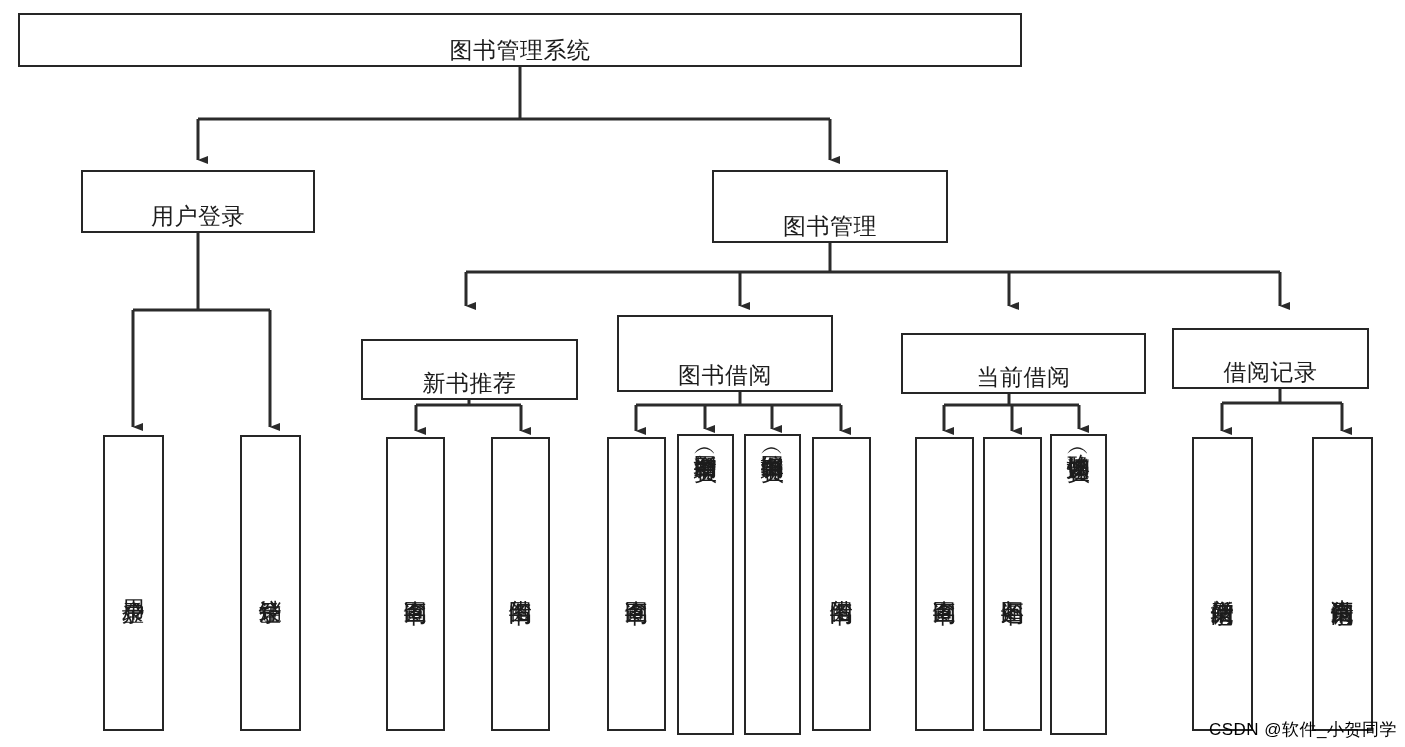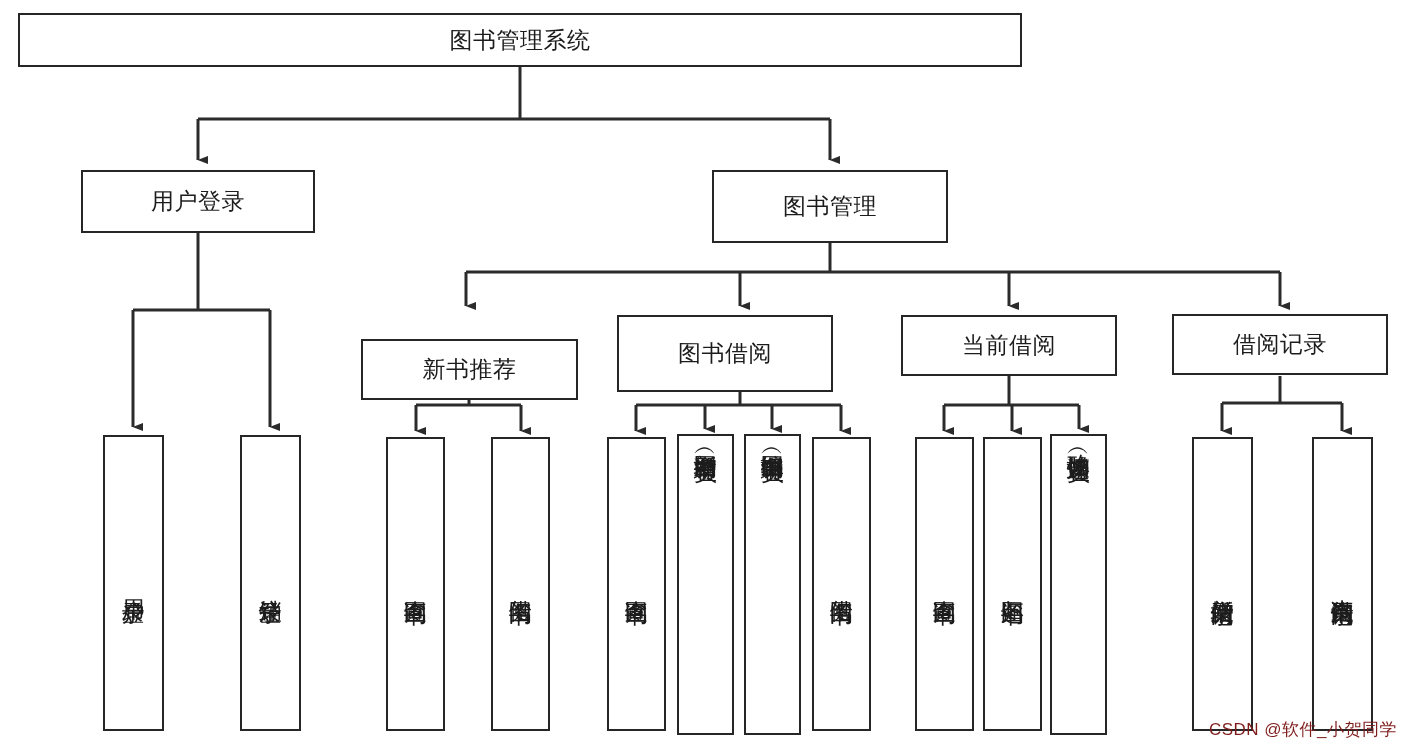--- a/index.html
+++ b/index.html
@@ -25,21 +25,21 @@
     width: 1405px;
     height: 747px;
     pointer-events: none;
   }
   .node {
     position: absolute;
     box-sizing: border-box;
     border: 2.5px solid #262626;
     background: #ffffff;
     display: flex;
-    align-items: center;
+    align-items: flex-end;
     justify-content: center;
     text-align: center;
   }
   .node .label {
     font-size: 23px;
     line-height: 1.25;
     letter-spacing: 0.5px;
     color: #1c1c1c;
     white-space: nowrap;
   }
@@ -58,21 +58,21 @@
     display: block;
   }
   .node.leaf.vcenter {
     align-items: center;
   }
   .watermark {
     position: absolute;
     right: 8px;
     bottom: 6px;
     font-size: 17px;
-    color: #7f1d1d;
+    color: #000000;
     letter-spacing: 0.5px;
     white-space: nowrap;
   }
 </style>
 </head>
 <body>
 
 <div id="canvas">
 
   <svg class="connectors" viewBox="0 0 1405 747" xmlns="http://www.w3.org/2000/svg">
@@ -138,24 +138,24 @@
   <div class="node" style="left:712px; top:170px; width:236px; height:73px;">
     <span class="label">图书管理</span>
   </div>
 
   <div class="node" style="left:361px; top:315px; width:217px; height:61px;margin-top:24px;">
     <span class="label">新书推荐</span>
   </div>
   <div class="node" style="left:617px; top:315px; width:216px; height:77px;">
     <span class="label">图书借阅</span>
   </div>
-  <div class="node" style="left:901px; top:315px; width:216px; height:61px;">
+  <div class="node" style="left:901px; top:333px; width:245px; height:61px;">
     <span class="label">当前借阅</span>
   </div>
-  <div class="node" style="left:1172px; top:314px; width:216px; height:61px;">
+  <div class="node" style="left:1172px; top:328px; width:197px; height:61px;">
     <span class="label">借阅记录</span>
   </div>
 
   <div class="node leaf vcenter" style="left:103px; top:435px; width:61px; height:296px;">
     <span class="label">用户登录</span>
   </div>
   <div class="node leaf vcenter" style="left:240px; top:435px; width:61px; height:296px;">
     <span class="label">注销登录</span>
   </div>
 

